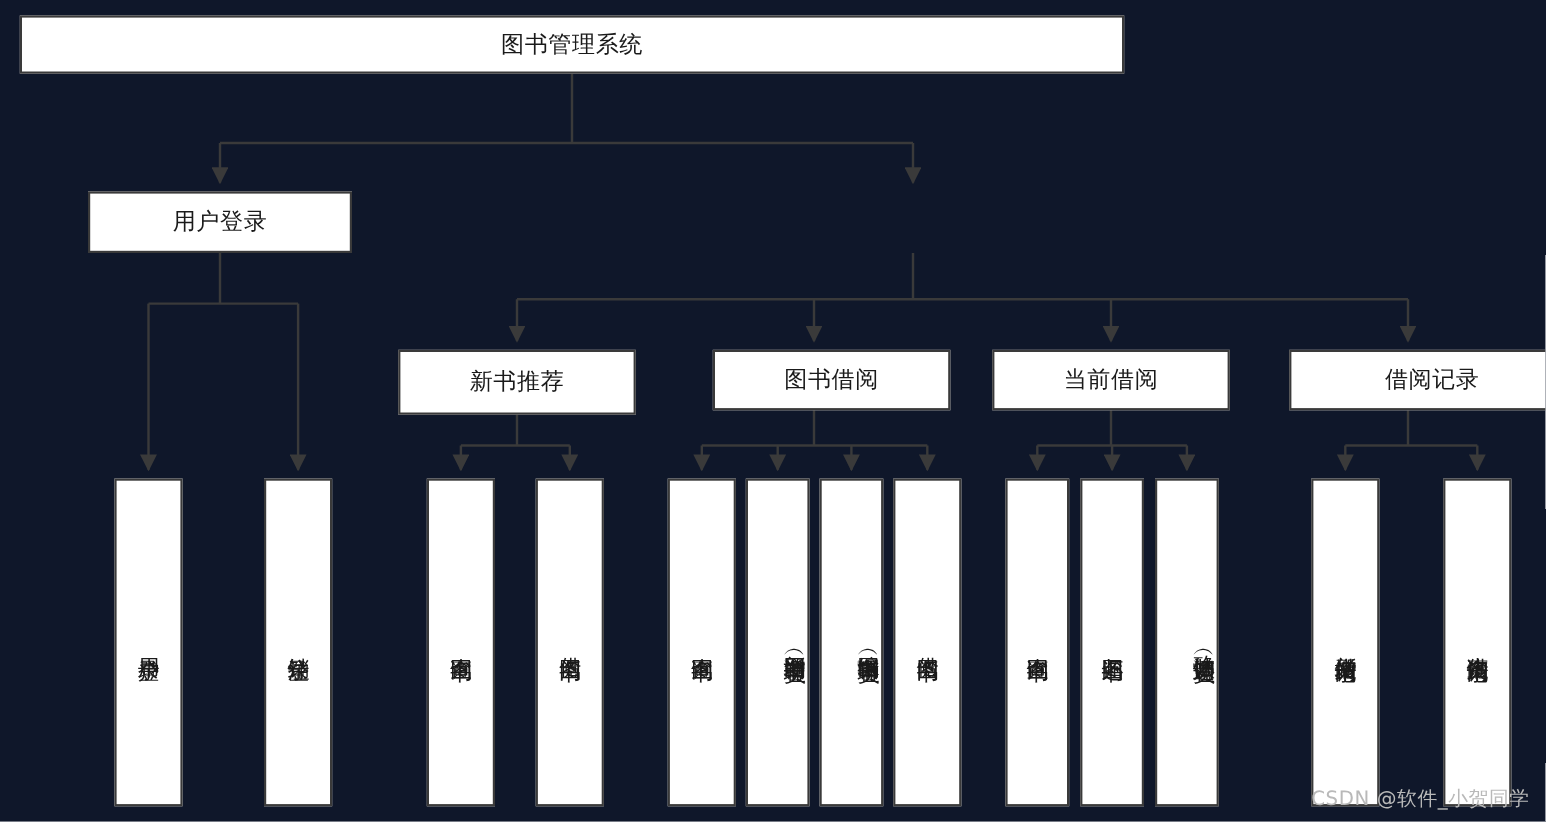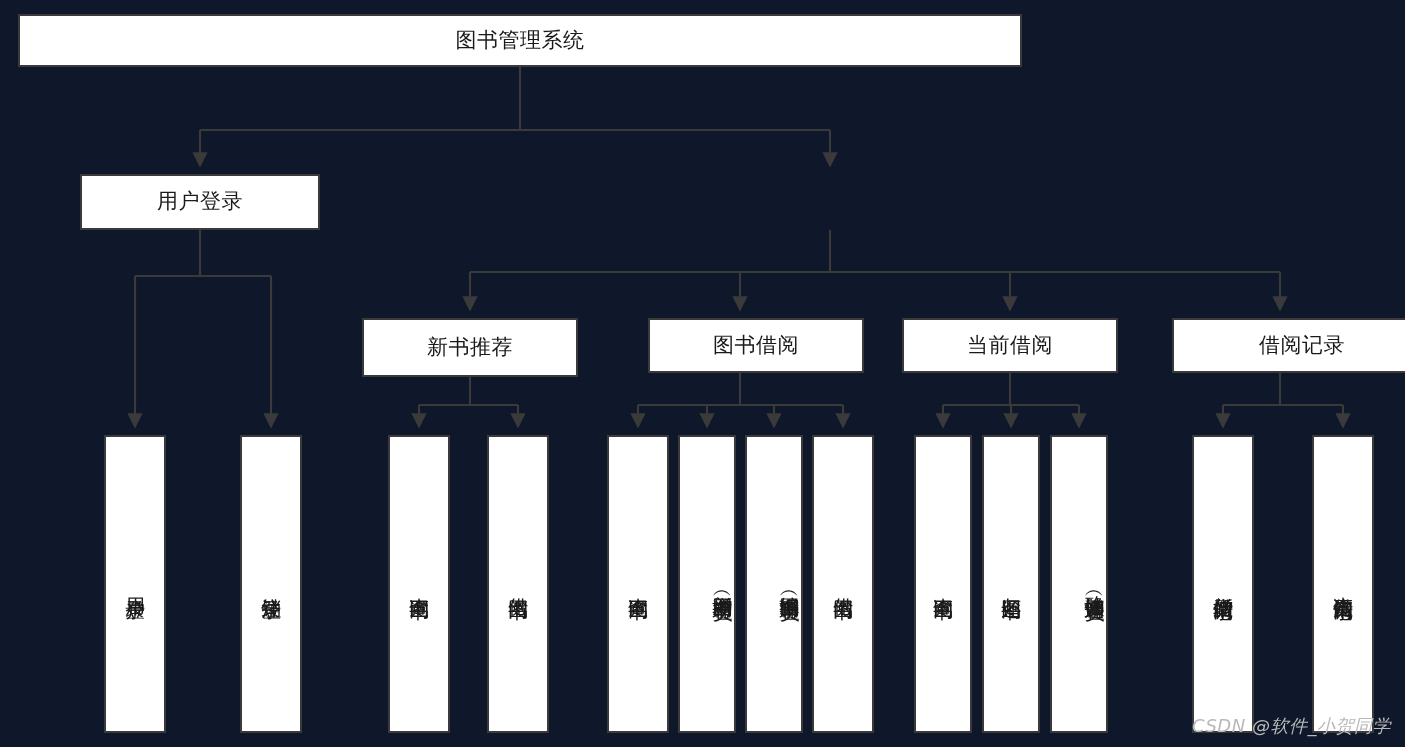--- a/index.html
+++ b/index.html
@@ -177,15 +177,15 @@
     <span class="node-label">确认归还（管理员）</span>
   </div>
 
   <div class="node vert" style="left:1192px; top:435px; width:62px; height:298px;">
     <span class="node-label">新增借阅记录</span>
   </div>
   <div class="node vert" style="left:1312px; top:435px; width:62px; height:298px;">
     <span class="node-label">查询借阅记录</span>
   </div>
 
-  <div class="watermark" style="left:1192px; top:714px;font-style:italic;">CSDN @软件_小贺同学</div>
+  <div class="watermark" style="left:1192px; top:714px;">CSDN @软件_小贺同学</div>
 
 </div>
 
 </body></html>

